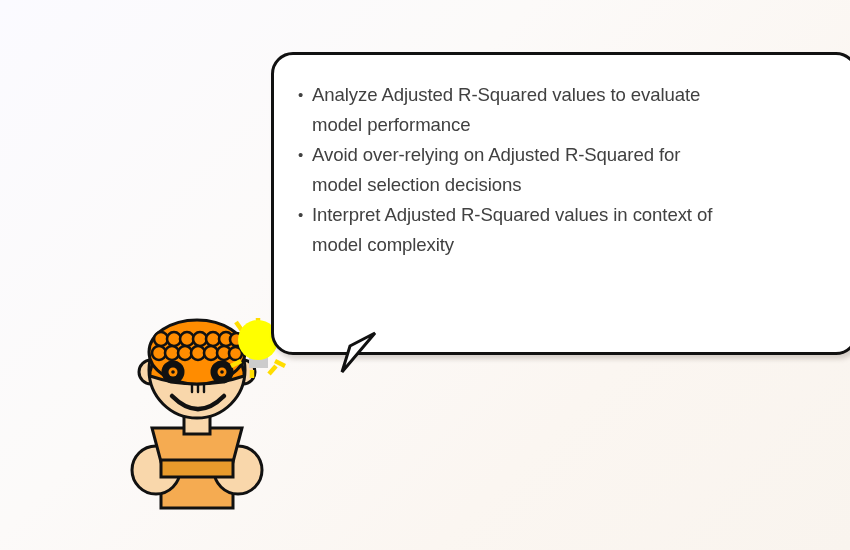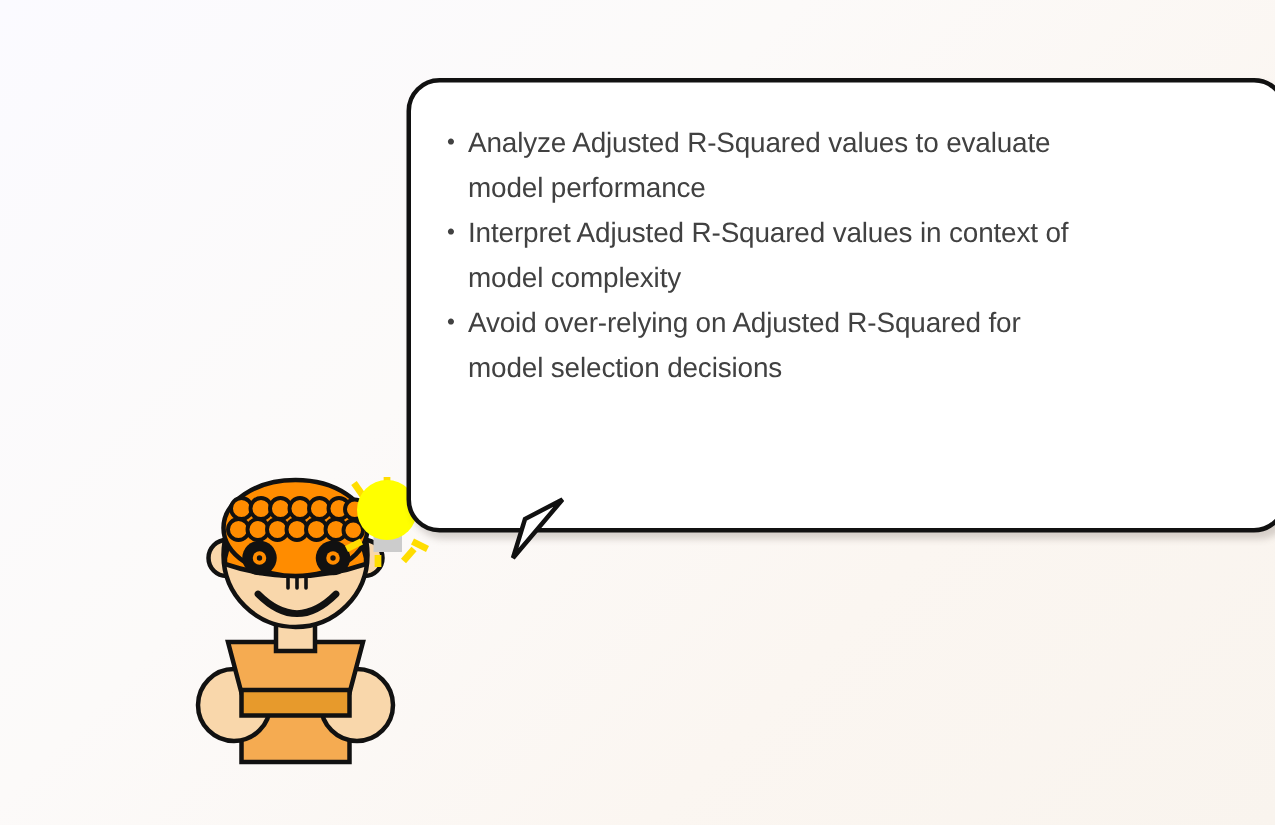--- a/index.html
+++ b/index.html
@@ -163,24 +163,24 @@
       <rect x="119" y="52" width="19" height="16" fill="#cccccc"></rect>
 
       <circle cx="128" cy="40" r="20" fill="#ffff00"></circle>
     </g>
   </svg>
 
   <div id="speech-bubble">
     <ul id="bullet-list">
       <li class="bullet-item">Analyze Adjusted R-Squared values to evaluate
 model performance</li>
+      <li class="bullet-item">Avoid over-relying on Adjusted R-Squared for
+model selection decisions</li>
       <li class="bullet-item">Interpret Adjusted R-Squared values in context of
 model complexity</li>
-      <li class="bullet-item">Avoid over-relying on Adjusted R-Squared for
-model selection decisions</li>
     </ul>
   </div>
 
   <svg id="bubble-tail" viewBox="0 0 60 45" xmlns="http://www.w3.org/2000/svg">
     <polygon points="45,3 12,42 20,16" fill="#ffffff" stroke="#111111" stroke-width="3" stroke-linejoin="miter"></polygon>
   </svg>
 
 </div>
 
 </body></html>

